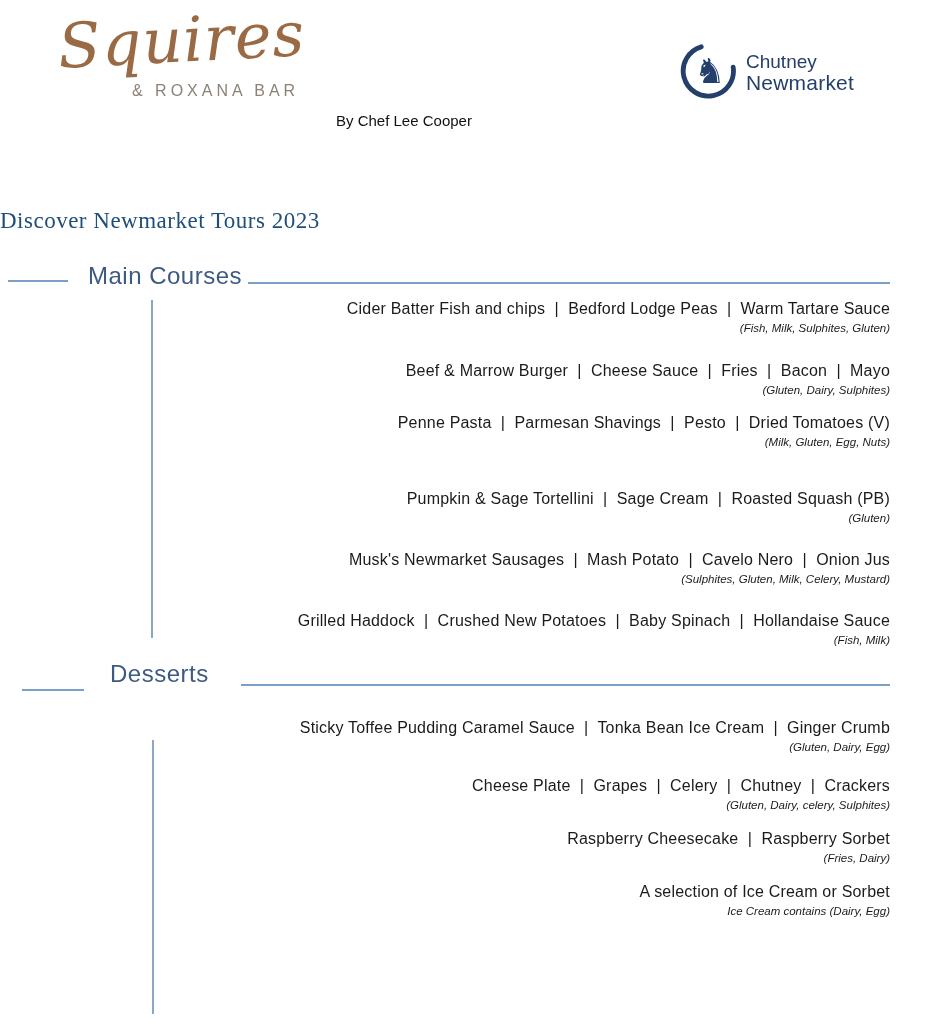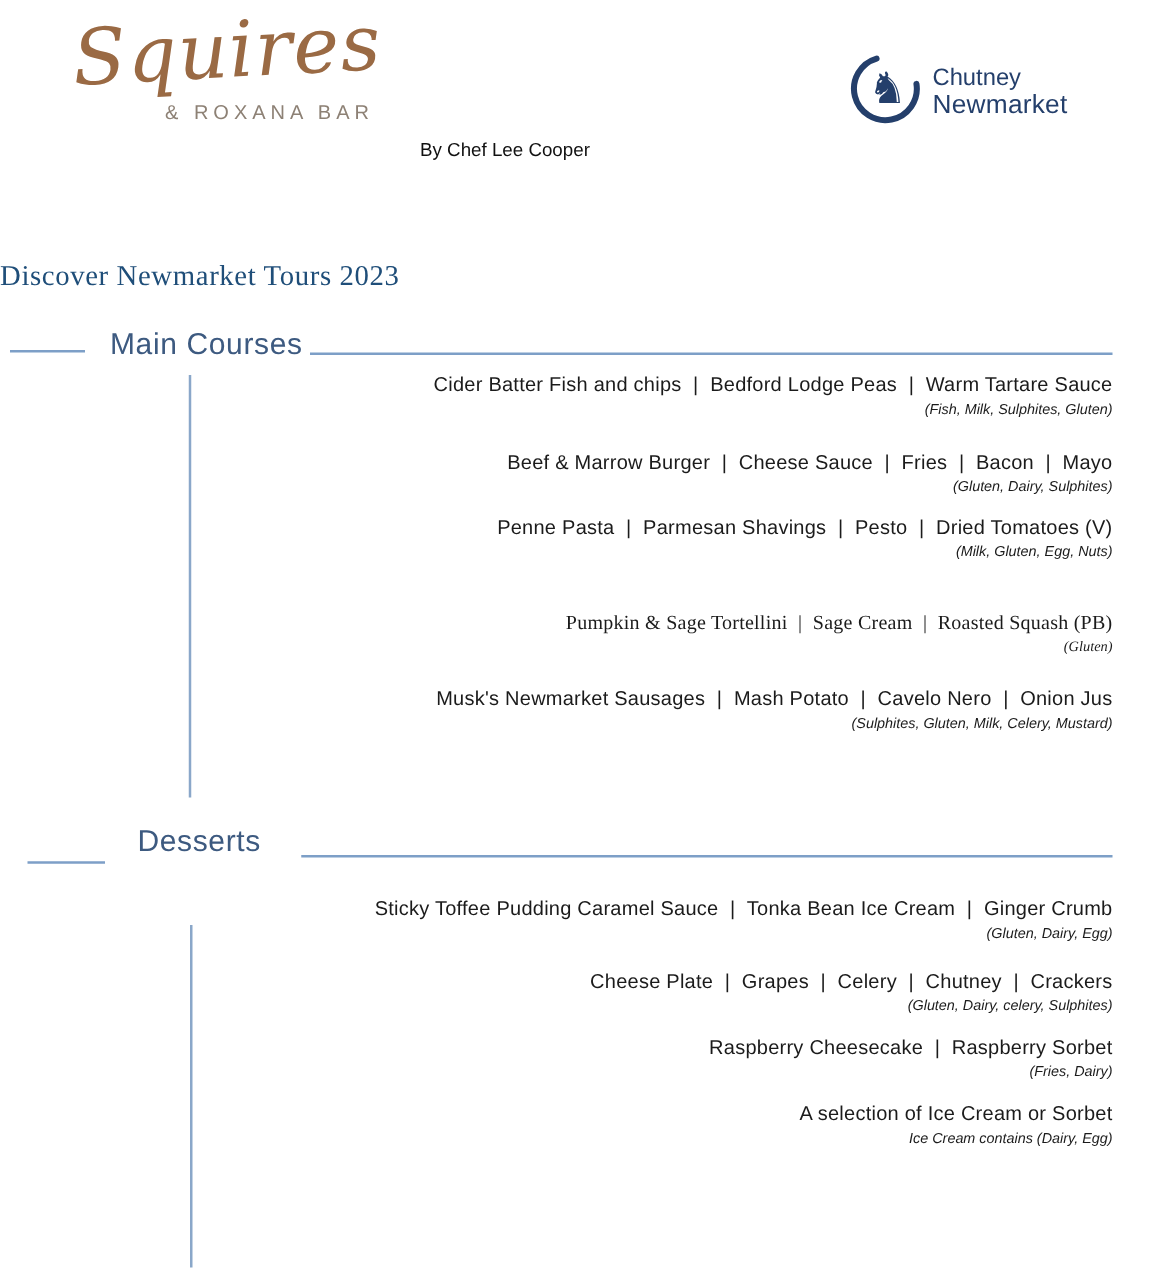--- a/index.html
+++ b/index.html
@@ -48,21 +48,21 @@
   .menu-item{position:absolute;right:46px;text-align:right;}
   .item-name{
     display:block;font-size:16px;color:#1b1b1b;line-height:18px;
     letter-spacing:0.2px;white-space:pre;text-align:right;
   }
   .item-allergens{
     display:block;margin-top:4px;font-size:11.5px;font-style:italic;
     color:#1b1b1b;line-height:13px;white-space:pre;
   }
   .mi-0{top:300px;} .mi-1{top:362px;} .mi-2{top:414px;}
-  .mi-3{top:490px;font-family:Liberation Serif, serif;} .mi-4{top:551px;} .mi-5{top:612px;}
+  .mi-3{top:490px;} .mi-4{top:551px;} .mi-5{top:612px;}
   .di-0{top:719px;} .di-1{top:777px;} .di-2{top:830px;} .di-3{top:883px;}
 </style>
 </head>
 <body>
 
 <div class="canvas">
 
   <div class="squires">
     <span class="squires-script">Squires</span>
     <span class="squires-sub">&amp; ROXANA BAR</span>
@@ -102,20 +102,24 @@
     <span class="item-allergens">(Milk, Gluten, Egg, Nuts)</span>
   </div>
   <div class="menu-item mi-3">
     <span class="item-name">Pumpkin &amp; Sage Tortellini  |  Sage Cream  |  Roasted Squash (PB)</span>
     <span class="item-allergens">(Gluten)</span>
   </div>
   <div class="menu-item mi-4">
     <span class="item-name">Musk's Newmarket Sausages  |  Mash Potato  |  Cavelo Nero  |  Onion Jus</span>
     <span class="item-allergens">(Sulphites, Gluten, Milk, Celery, Mustard)</span>
   </div>
+  <div class="menu-item mi-5">
+    <span class="item-name">Grilled Haddock  |  Crushed New Potatoes  |  Baby Spinach  |  Hollandaise Sauce</span>
+    <span class="item-allergens">(Fish, Milk)</span>
+  </div>
 
   <div class="rule rule-desserts-left"></div>
   <div class="section-heading heading-desserts">Desserts</div>
   <div class="rule rule-desserts-right"></div>
   <div class="vrule vrule-desserts"></div>
 
   <div class="menu-item di-0">
     <span class="item-name">Sticky Toffee Pudding Caramel Sauce  |  Tonka Bean Ice Cream  |  Ginger Crumb</span>
     <span class="item-allergens">(Gluten, Dairy, Egg)</span>
   </div>

